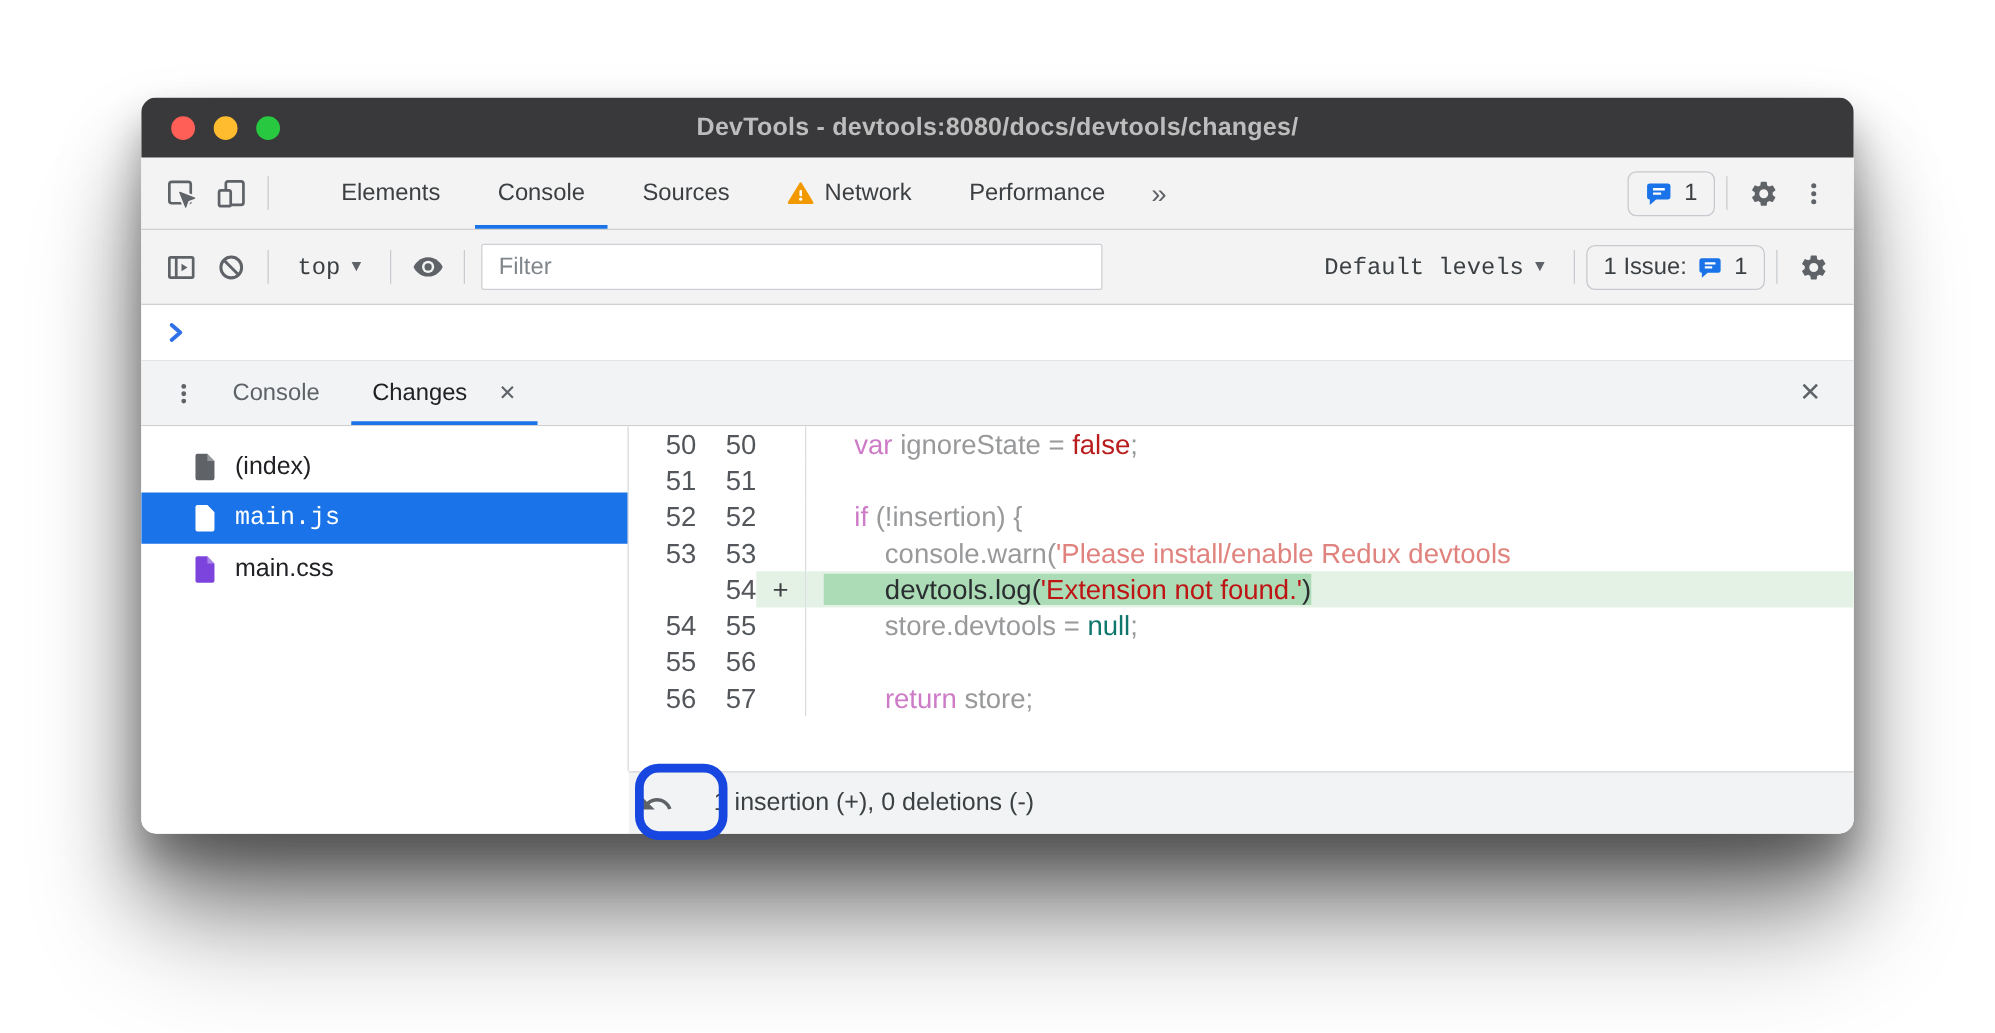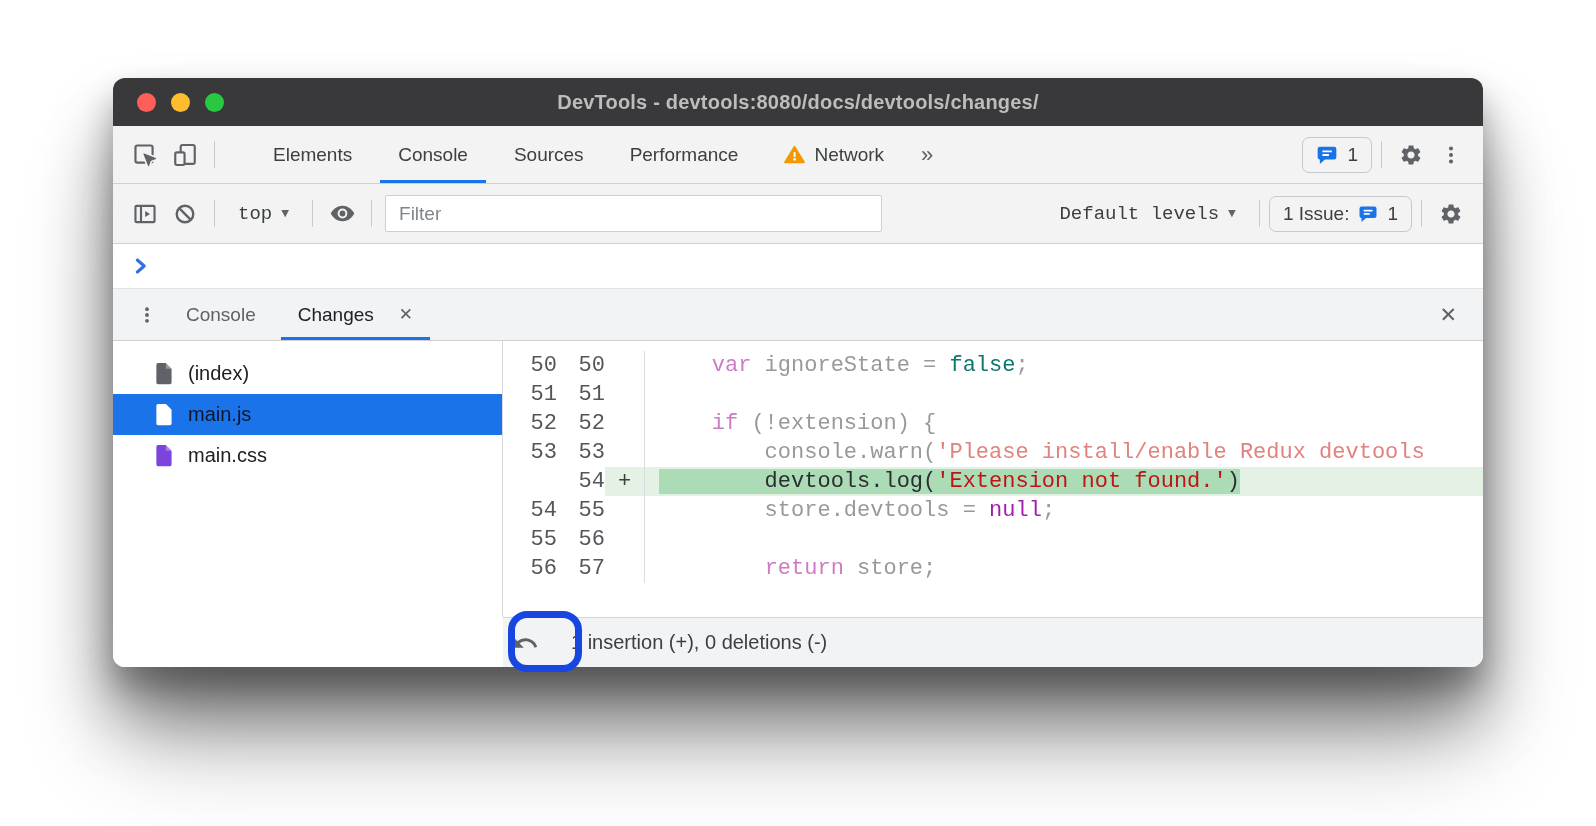--- a/index.html
+++ b/index.html
@@ -47,37 +47,37 @@
   .drawer-tab { position:relative; display:flex; align-items:center; gap:11px; padding:0 21px; font-size:19px; color:#5f6368; cursor:pointer; }
   .drawer-tab.active { color:#202124;gap:25px; }
   .drawer-tab.active::after { content:""; position:absolute; left:4px; right:4px; bottom:0; height:3px; background:#1a73e8; }
   .tab-close { font-size:17px; color:#5f6368; }
   .drawer-close { margin-left:auto; align-self:center; font-size:21px; color:#5f6368; background:none; border:none; cursor:pointer; padding:6px 10px; }
 
   
   .content { flex:1; display:flex; min-height:0; background:#fff; }
   .filelist { flex:0 0 390px; border-right:1px solid #d9d9d9; padding-top:12px; }
   .file-row { height:41px; display:flex; align-items:center; gap:15px; padding-left:41px; font-size:20px; color:#202124; cursor:pointer; }
-  .file-row.selected { background:#1a73e8; color:#0f172a; }
+  .file-row.selected { background:#1a73e8; color:#ffffff;font-family:Liberation Mono, monospace; }
   .file-row svg { flex:none; }
 
-  .diff { flex:1; padding-top:10px; overflow:hidden; font-family:Liberation Mono, monospace; font-size:22px; }
+  .diff { flex:1; padding-top:0; overflow:hidden; font-family:Liberation Sans, sans-serif; font-size:22px; }
   .diff-row { display:flex; height:29px; line-height:29px; }
   .ln { flex:none; text-align:right; color:#53565a; }
   .ln.old { width:54px; }
   .ln.new { width:48px; }
   .marker { flex:none; width:40px; text-align:center; color:#3c4043; border-right:1px solid #d9dce0; }
   .code { flex:1; overflow:hidden; padding-left:14px; white-space:pre; color:#98999b; }
   .diff-row.inserted .marker { background:#e4f2e6; }
   .diff-row.inserted .code { background:#e4f2e6; }
   .band { background:#abdcb6; }
   .tk-p { color:#98999b; }
   .tk-k { color:#cd7bc6; }
-  .tk-ab { color:#0f766e; }
-  .tk-ap { color:#a21caf; }
+  .tk-ab { color:#b91c1c; }
+  .tk-ap { color:#0f766e; }
   .tk-s { color:#e0827d; }
   .tk-i { color:#2b2e31; }
   .tk-is { color:#bf1414; }
 
   
   .footer { flex:0 0 50px; display:flex; min-height:0; }
   .footer-spacer { flex:0 0 390px; background:#fff; }
   .footer-bar { flex:1; background:#f1f3f4; border-top:1px solid #d6d6d6; display:flex; align-items:center; padding-left:0; font-size:20px; color:#3c4043; }
   .undo-btn { width:44px; height:44px; display:flex; align-items:center; justify-content:center; background:none; border:none; cursor:pointer; color:#5f6368; }
   .summary { margin-left:24px; }
@@ -118,31 +118,31 @@
 
       <div class="tabstrip" id="main-tab-strip">
           <div class="tab">
             <span>Elements</span>
           </div>
           <div class="tab active">
             <span>Console</span>
           </div>
           <div class="tab">
             <span>Sources</span>
-          </div>
-          <div class="tab">
-            <span>Performance</span>
           </div>
           <div class="tab">
             <svg width="21" height="19" viewBox="0 0 24 22">
               <path d="M12 2 L23 20 H1 Z" fill="#f29900" stroke="#f29900" stroke-width="2" stroke-linejoin="round"></path>
               <rect x="10.9" y="8" width="2.4" height="6" rx="1" fill="#fff"></rect>
               <circle cx="12.1" cy="16.6" r="1.5" fill="#fff"></circle>
             </svg>
             <span>Network</span>
+          </div>
+          <div class="tab">
+            <span>Performance</span>
           </div>
         </div>
       <div class="more-tabs">»</div>
 
       <div class="right-group">
         <button class="pill-btn">
           <svg width="22" height="22" viewBox="0 0 20 20">
             <path d="M3.5 2.5 h13 a2 2 0 0 1 2 2 v7.6 a2 2 0 0 1 -2 2 h-8.4 l-4.6 4 v-4 h0 a2 2 0 0 1 -2 -2 V4.5 a2 2 0 0 1 2 -2 z" fill="#1a73e8"></path>
             <rect x="5.8" y="5.8" width="8.6" height="1.8" rx="0.4" fill="#fff"></rect>
             <rect x="5.8" y="9" width="6" height="1.8" rx="0.4" fill="#fff"></rect>
@@ -276,21 +276,21 @@
           <div class="diff-row">
             <span class="ln old">51</span>
             <span class="ln new">51</span>
             <span class="marker"></span>
             <div class="code"></div>
           </div>
           <div class="diff-row">
             <span class="ln old">52</span>
             <span class="ln new">52</span>
             <span class="marker"></span>
-            <div class="code"><span class="tk-p">    </span><span class="tk-k">if</span><span class="tk-p"> (!extension) {</span></div>
+            <div class="code"><span class="tk-p">    </span><span class="tk-k">if</span><span class="tk-p"> (!insertion) {</span></div>
           </div>
           <div class="diff-row">
             <span class="ln old">53</span>
             <span class="ln new">53</span>
             <span class="marker"></span>
             <div class="code"><span class="tk-p">        console.warn(</span><span class="tk-s">'Please install/enable Redux devtools</span></div>
           </div>
           <div class="diff-row inserted">
             <span class="ln old"></span>
             <span class="ln new">54</span>

